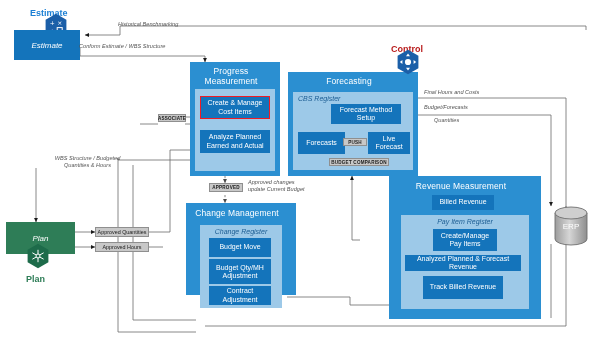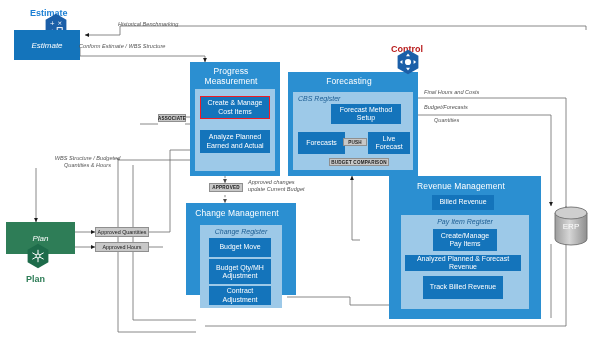--- a/index.html
+++ b/index.html
@@ -214,21 +214,21 @@
     <div class="grp-title" style="top:5px;">Change Management</div>
     <div class="abs reg" style="left:14px;top:22px;width:82px;height:83px;">
       <div class="reg-title">Change Register</div>
       <div class="abs node" style="left:9px;top:13px;width:62px;height:19px;">Budget Move</div>
       <div class="abs node" style="left:9px;top:34px;width:62px;height:25px;line-height:7.5px;">Budget Qty/MH Adjustment</div>
       <div class="abs node" style="left:9px;top:61px;width:62px;height:19px;">Contract Adjustment</div>
     </div>
   </div>
 
   <div class="abs grp" style="left:389px;top:176px;width:152px;height:143px;">
-    <div class="grp-title" style="top:5px;">Revenue Management</div>
+    <div class="grp-title" style="top:5px;">Revenue Measurement</div>
     <div class="abs node" style="left:43px;top:19px;width:62px;height:15px;">Billed Revenue</div>
     <div class="abs reg" style="left:12px;top:39px;width:128px;height:94px;">
       <div class="reg-title">Pay Item Register</div>
       <div class="abs node" style="left:32px;top:14px;width:64px;height:22px;">Create/Manage Pay Items</div>
       <div class="abs node" style="left:4px;top:40px;width:116px;height:16px;">Analyzed Planned &amp; Forecast Revenue</div>
       <div class="abs node" style="left:22px;top:61px;width:80px;height:23px;">Track Billed Revenue</div>
     </div>
   </div>
 
   <svg class="abs" style="left:552px;top:206px;" width="38" height="40" viewBox="0 0 38 40">

